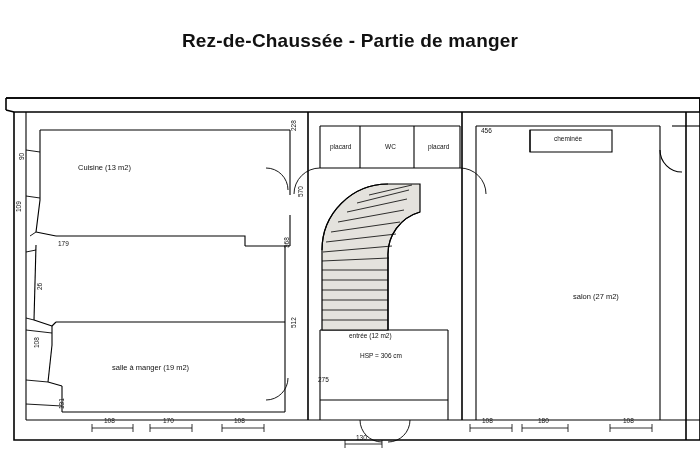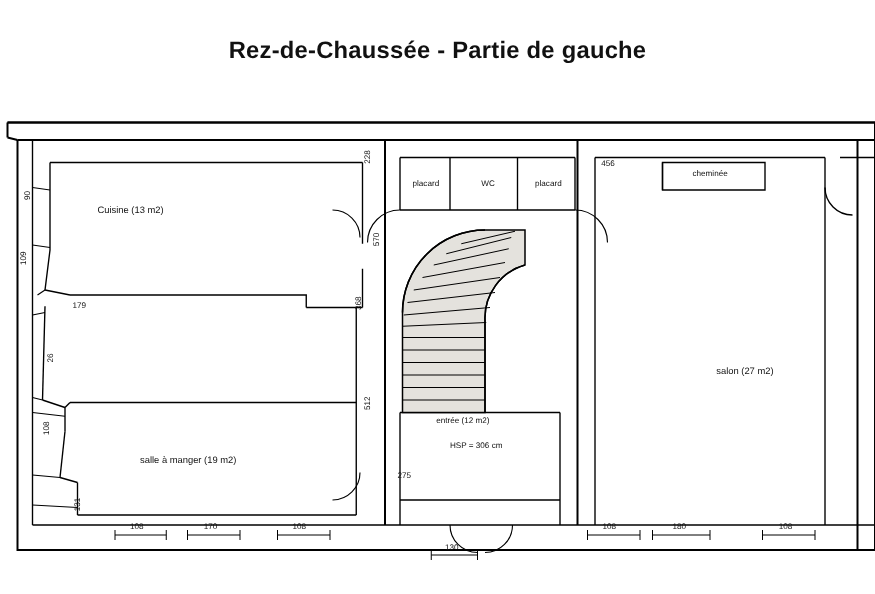--- a/index.html
+++ b/index.html
@@ -42,21 +42,21 @@
   }
   .smalllabel {
     font-size: 6.5px;
     fill: #111111;
     font-family: "Liberation Sans", sans-serif;
   }
 </style>
 </head>
 <body>
 
-<div id="page-title">Rez-de-Chaussée - Partie de gauche</div>
+<div id="page-title">Rez-de-Chaussée - Partie de manger</div>
 
 <svg id="floorplan" width="700" height="475" viewBox="0 0 700 475">
 
   <g fill="none" stroke="#000000" stroke-width="1.6">
 
     <path d="M6,98 L700,98"></path>
     <path d="M6,98 L6,110"></path>
 
     <path d="M14,112 L14,420"></path>
     <path d="M6,110 L14,112"></path>

